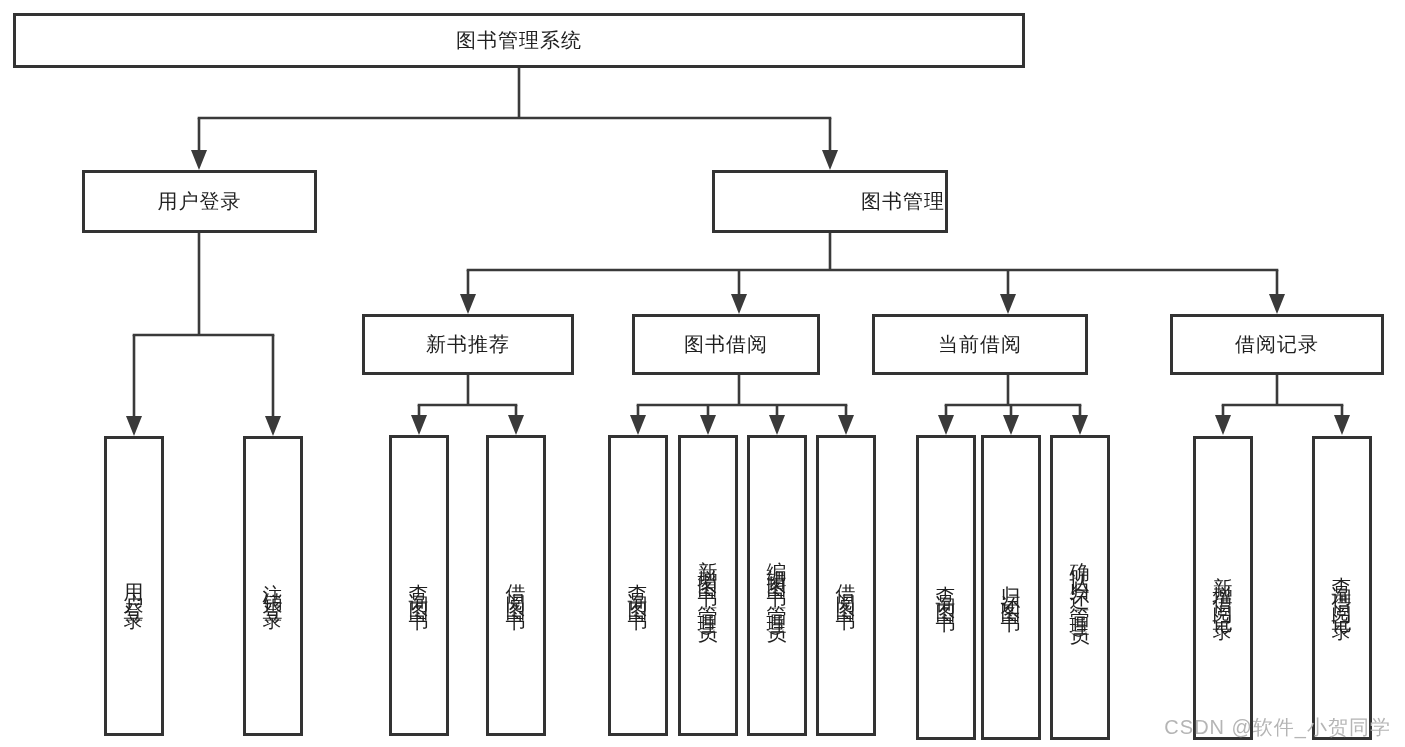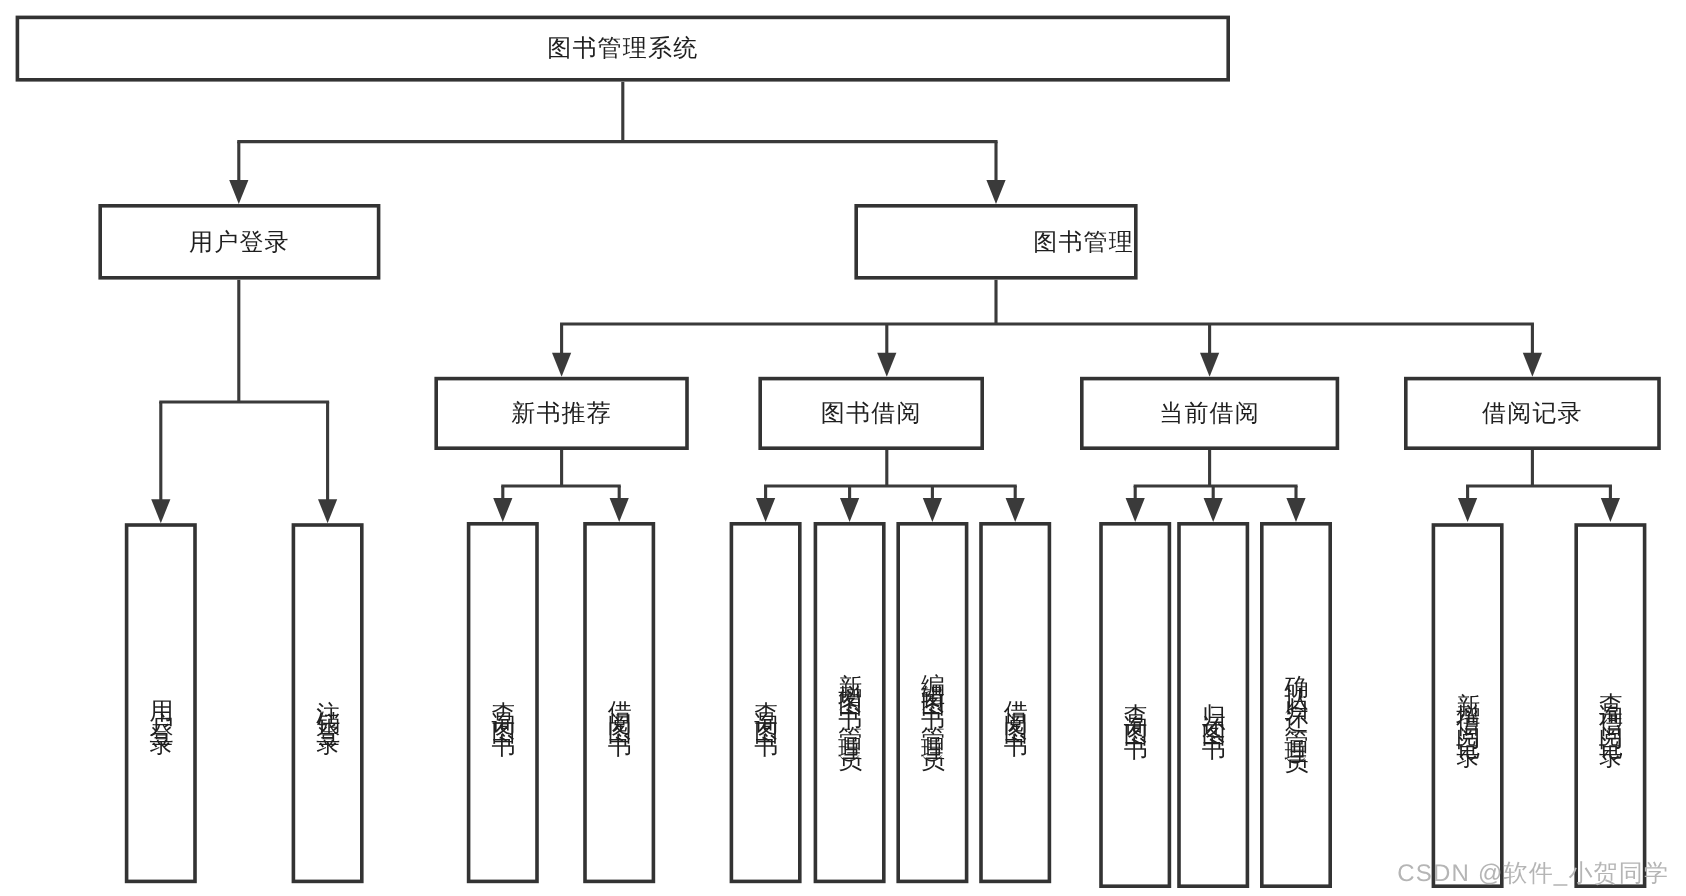--- a/index.html
+++ b/index.html
@@ -120,21 +120,21 @@
   <div class="node" style="left:712px;top:170px;width:236px;height:63px;justify-content:flex-end;">
     <span class="hlabel">图书管理</span>
   </div>
 
   <div class="node" style="left:362px;top:314px;width:212px;height:61px;text-align:center;">
     <span class="hlabel">新书推荐</span>
   </div>
   <div class="node" style="left:632px;top:314px;width:188px;height:61px;">
     <span class="hlabel">图书借阅</span>
   </div>
-  <div class="node" style="left:900px;top:314px;width:216px;height:61px;">
+  <div class="node" style="left:872px;top:314px;width:216px;height:61px;">
     <span class="hlabel">当前借阅</span>
   </div>
   <div class="node" style="left:1170px;top:314px;width:214px;height:61px;">
     <span class="hlabel">借阅记录</span>
   </div>
 
   <div class="node" style="left:104px;top:436px;width:60px;height:300px;">
     <span class="vlabel">用户登录</span>
   </div>
   <div class="node" style="left:243px;top:436px;width:60px;height:300px;">

